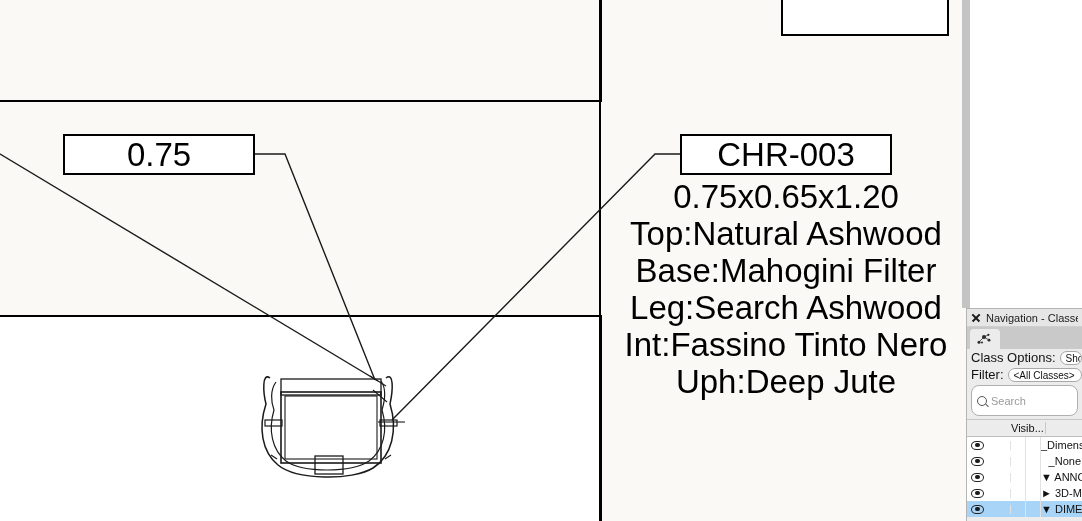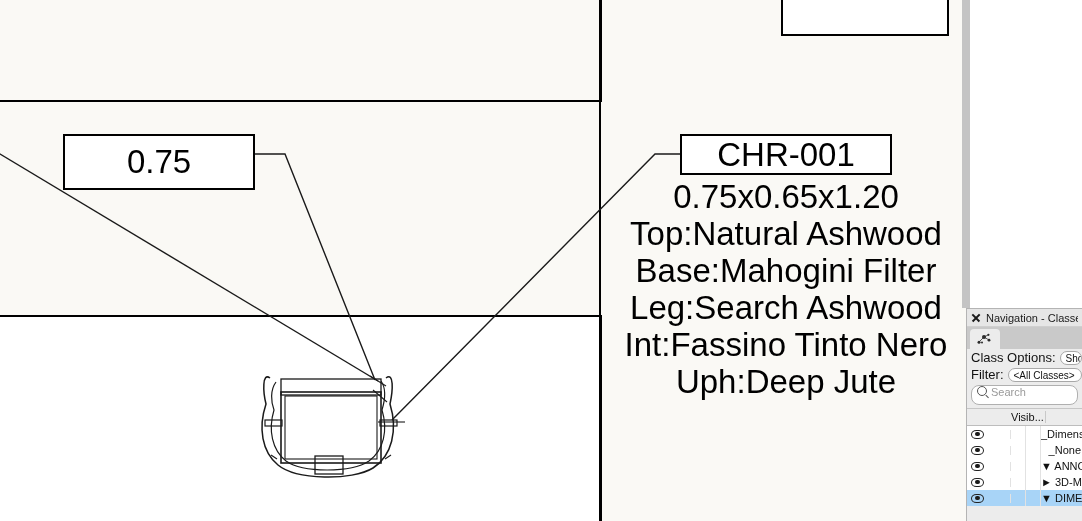--- a/index.html
+++ b/index.html
@@ -32,21 +32,21 @@
     border: 2px solid #000;
     background: #fff;
     display: flex;
     align-items: center;
     justify-content: center;
     box-sizing: border-box;
     color: #000;
   }
   #dim-tag {
     left: 63px; top: 134px;
-    width: 192px; height: 56px;
+    width: 192px; height: 41px;
     font-size: 33px;
   }
   #chr-tag {
     left: 680px; top: 134px;
     width: 212px; height: 41px;
     font-size: 33px;
     letter-spacing: 0px;
   }
   #spec-block {
     position: absolute;
@@ -167,26 +167,26 @@
     white-space: nowrap;
     overflow: hidden;
     box-sizing: border-box;
     color: #111;
   }
 
   #search-row {
     padding: 2px 4px 3px 4px;
   }
   #search-box {
-    height: 20px;
+    height: 31px;
     background: #fff;
     border: 1px solid #b0b0b0;
     border-radius: 8px;
     display: flex;
-    align-items: flex-start;
+    align-items: center;
     gap: 4px;
     padding-left: 5px;
     box-sizing: border-box;
   }
   .magnifier {
     width: 8px; height: 8px;
     border: 1.4px solid #555;
     border-radius: 50%;
     position: relative;
     flex: none;
@@ -322,21 +322,21 @@
         <path d="M 391 455 l -6 4" stroke-width="1.1"></path>
 
         <path d="M 370 376 l 16 10" stroke-width="1.1"></path>
         <path d="M 373 390 l 14 12" stroke-width="1.1"></path>
         <line x1="378" y1="422" x2="405" y2="422" stroke-width="1.1"></line>
       </g>
     </svg>
 
     <div class="tag-box" id="dim-tag">0.75</div>
 
-    <div class="tag-box" id="chr-tag">CHR-001</div>
+    <div class="tag-box" id="chr-tag">CHR-003</div>
 
     <div id="spec-block">
       <div class="spec-line">0.75x0.65x1.20</div>
       <div class="spec-line">Top:Natural Ashwood</div>
       <div class="spec-line">Base:Mahogini Filter</div>
       <div class="spec-line">Leg:Search Ashwood</div>
       <div class="spec-line">Int:Fassino Tinto Nero</div>
       <div class="spec-line">Uph:Deep Jute</div>
     </div>
 

